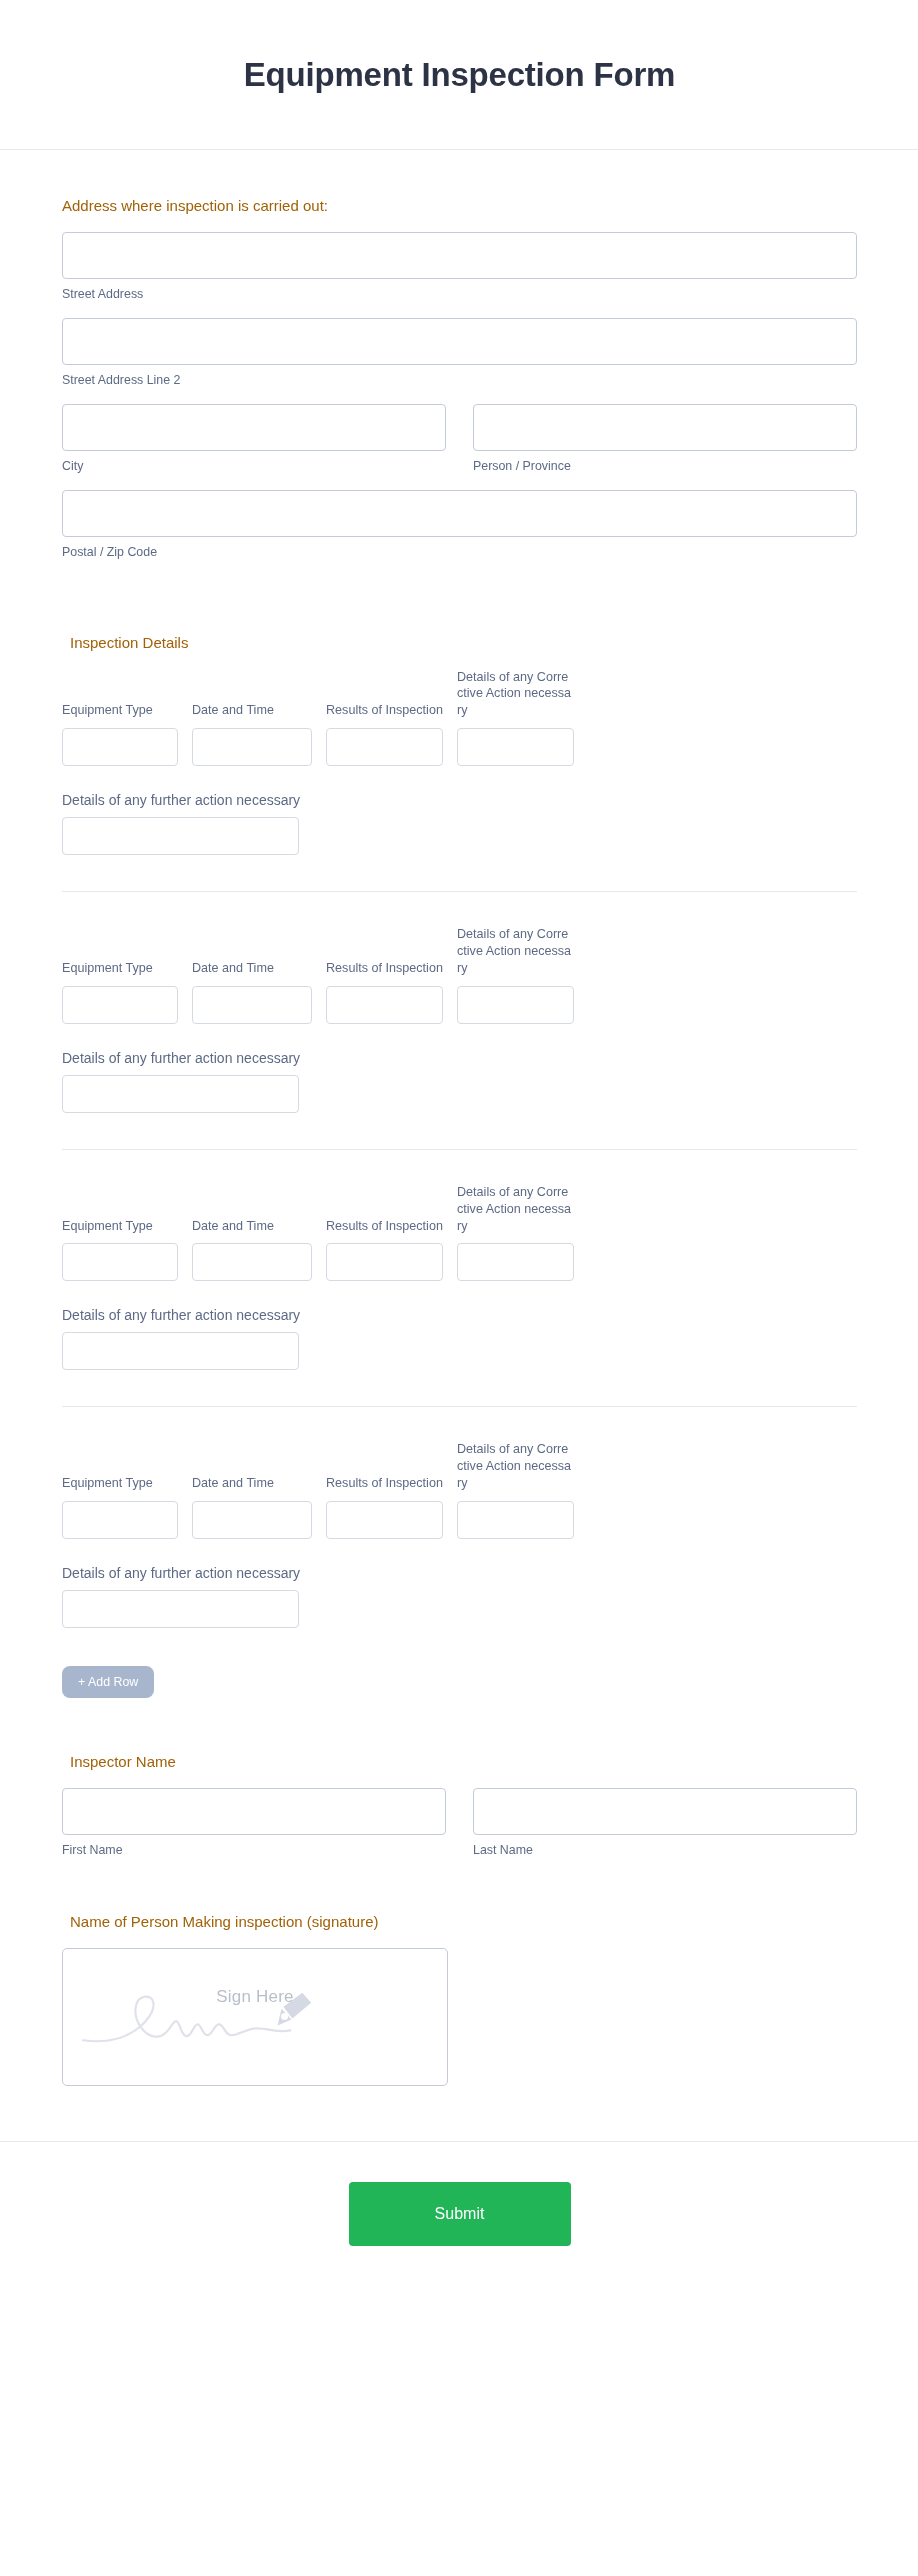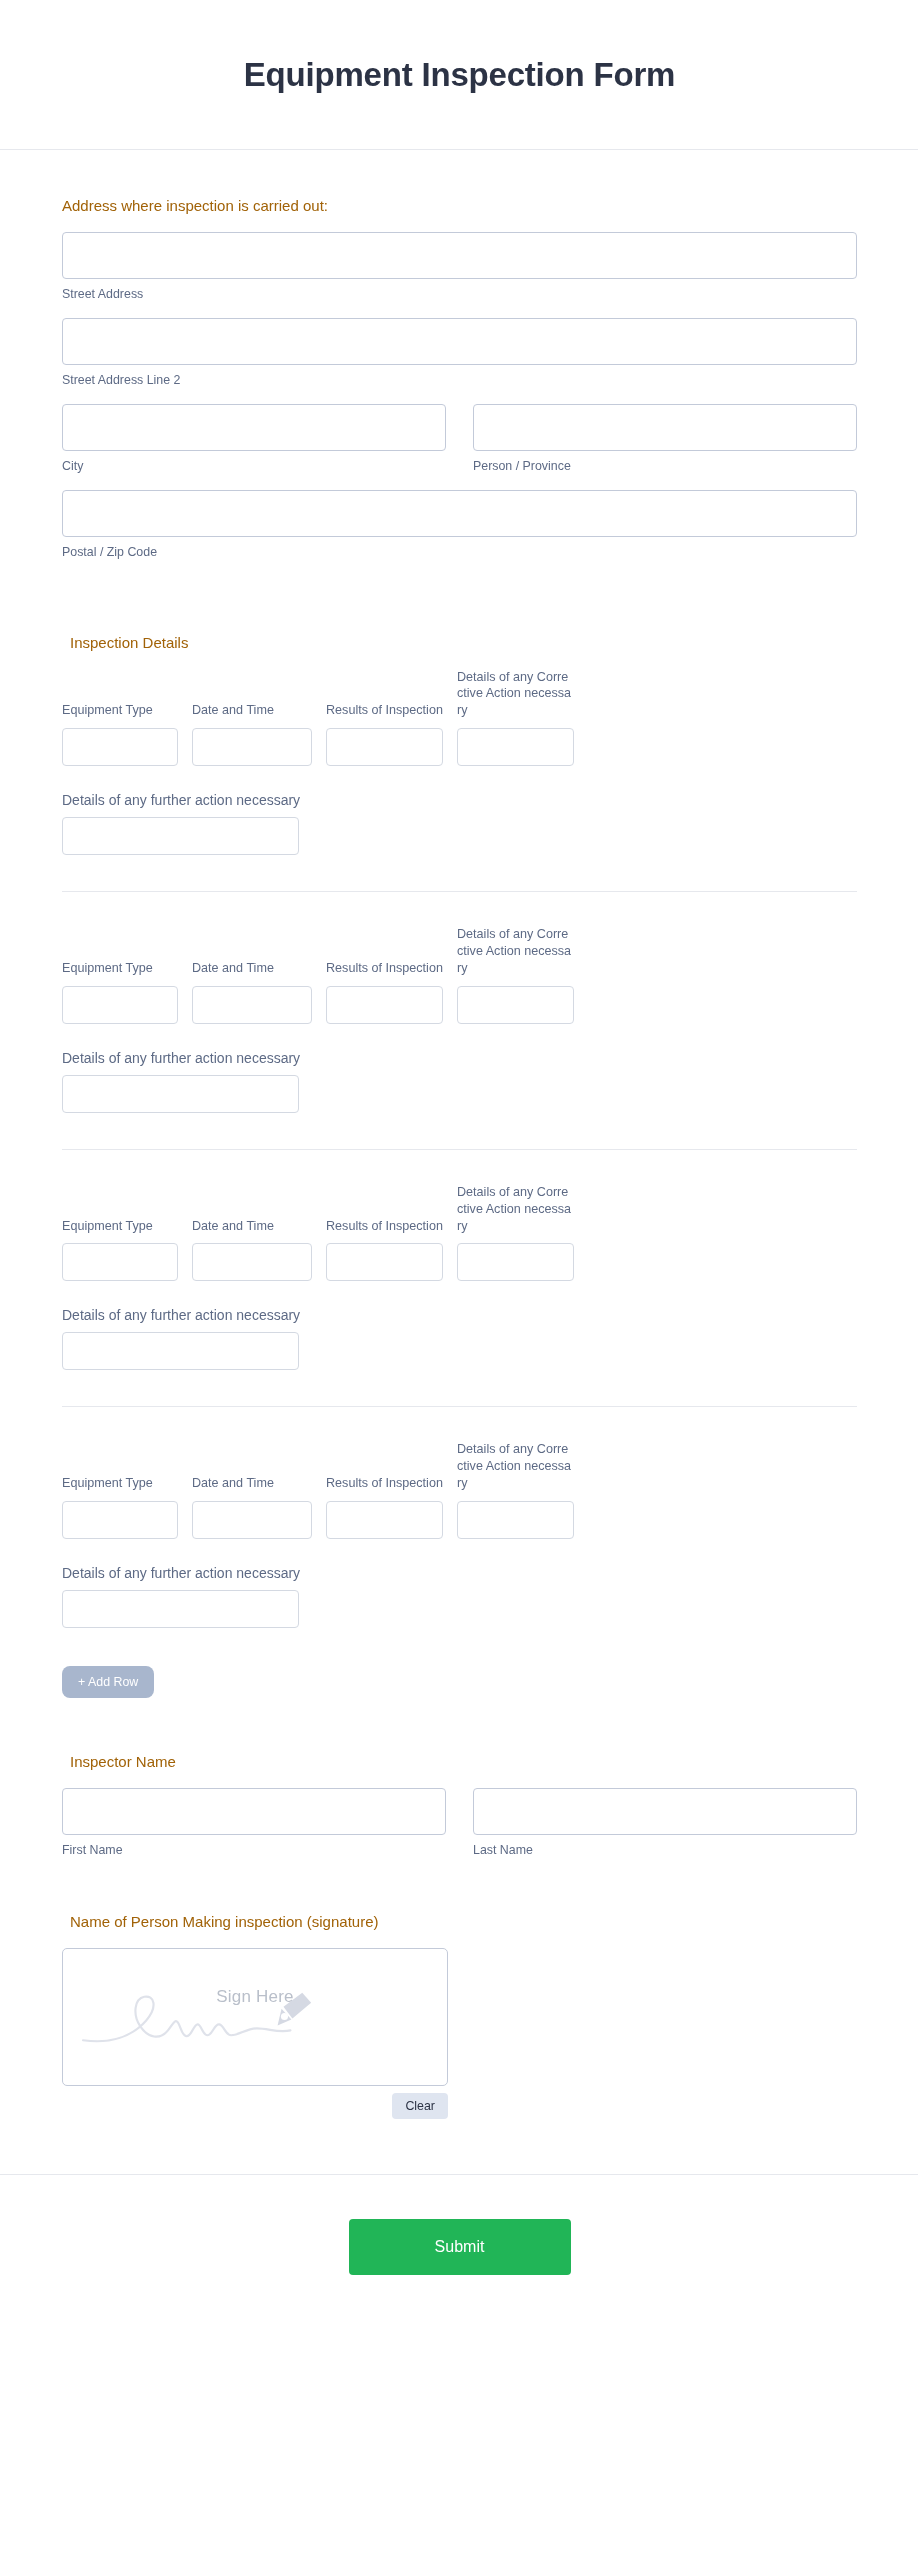--- a/index.html
+++ b/index.html
@@ -203,21 +203,21 @@
     justify-content: center;
   }
   .submit-btn {
     background: #21b557;
     color: #ffffff;
     border: none;
     border-radius: 4px;
     font-size: 16px;
     font-family: "Liberation Sans", sans-serif;
     width: 222px;
-    height: 56px;
+    height: 64px;
     cursor: pointer;
   }
 </style>
 </head>
 <body>
 
 <div class="page">
 
   <div class="form-header">
     <h1 class="form-title">Equipment Inspection Form</h1>
@@ -392,23 +392,20 @@
           <div class="sig-placeholder-text">Sign Here</div>
           <svg class="sig-art" width="247" height="79" viewBox="0 0 250 80">
             <path d="M2 62 C 30 66, 52 58, 66 42 C 78 28, 74 16, 64 18 C 54 20, 52 36, 60 48 C 68 60, 80 62, 88 52 C 93 46, 95 40, 98 44 C 101 48, 102 58, 107 58 C 112 58, 114 46, 118 46 C 122 46, 123 57, 128 57 C 133 57, 135 45, 140 46 C 145 47, 146 57, 152 57 C 160 57, 168 50, 178 50 C 190 50, 200 55, 212 52" fill="none" stroke="#dfe2ea" stroke-width="2.2" stroke-linecap="round"></path>
             <g fill="#d5d9e3">
               <path d="M205 28 L224 14 L233 24 L214 40 Z"></path>
               <path d="M203 30 L213 41 L199 47 Z"></path>
             </g>
             <circle cx="206" cy="38" r="3.6" fill="#ffffff"></circle>
           </svg>
         </div>
-        <div class="clear-row">
-          <button class="clear-btn">Clear</button>
-        </div>
       </div>
     </div>
 
   </div>
 
   <hr class="footer-divider">
   <div class="footer">
     <button class="submit-btn">Submit</button>
   </div>
 

